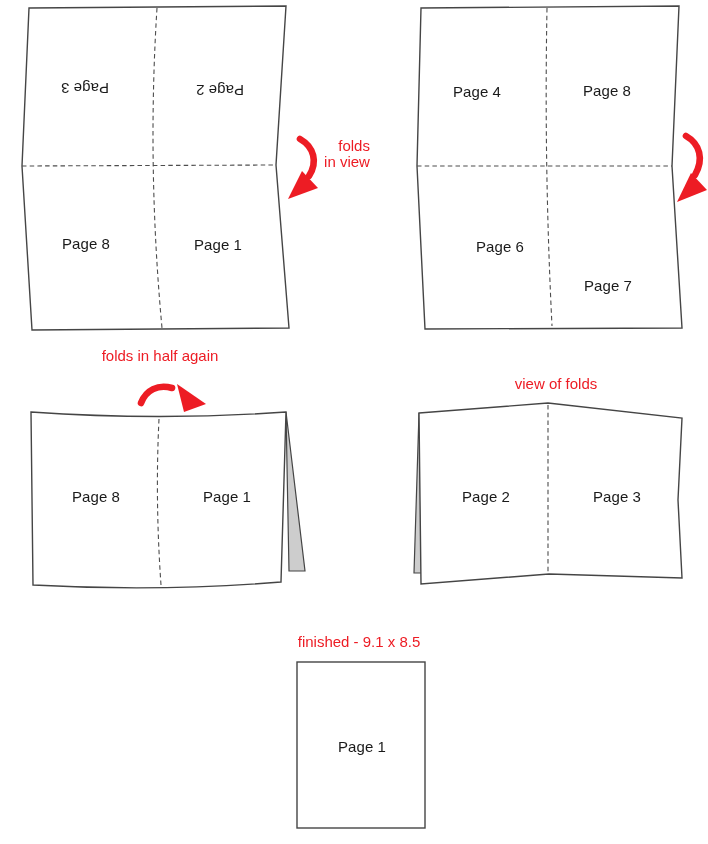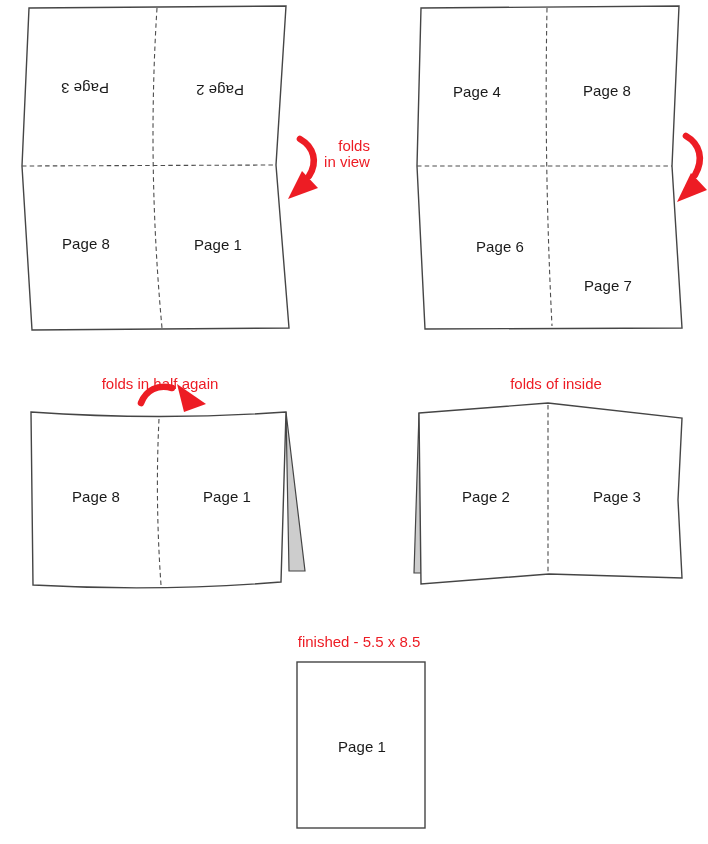--- a/index.html
+++ b/index.html
@@ -89,24 +89,24 @@
   <div class="note" style="left:347px; top:153px;">
     <div>folds</div>
     <div>in view</div>
   </div>
 
   <div class="lbl" style="left:477px; top:91px;text-align:right;">Page 4</div>
   <div class="lbl" style="left:607px; top:90px;">Page 8</div>
   <div class="lbl" style="left:477px; top:246px;margin-left:23px;">Page 6</div>
   <div class="lbl" style="left:608px; top:245px;margin-top:40px;">Page 7</div>
 
-  <div class="note" style="left:160px; top:384px;">folds in half again</div>
+  <div class="note" style="left:160px; top:356px;">folds in half again</div>
   <div class="lbl" style="left:96px;  top:496px;">Page 8</div>
   <div class="lbl" style="left:227px; top:496px;">Page 1</div>
 
-  <div class="note" style="left:556px; top:384px;">folds of inside</div>
+  <div class="note" style="left:556px; top:384px;">view of folds</div>
   <div class="lbl" style="left:486px; top:496px;">Page 2</div>
   <div class="lbl" style="left:617px; top:496px;">Page 3</div>
 
-  <div class="note" style="left:359px; top:642px;">finished - 5.5 x 8.5</div>
+  <div class="note" style="left:359px; top:642px;">finished - 9.1 x 8.5</div>
   <div class="lbl" style="left:362px; top:746px;">Page 1</div>
 
 </div>
 
 </body></html>

